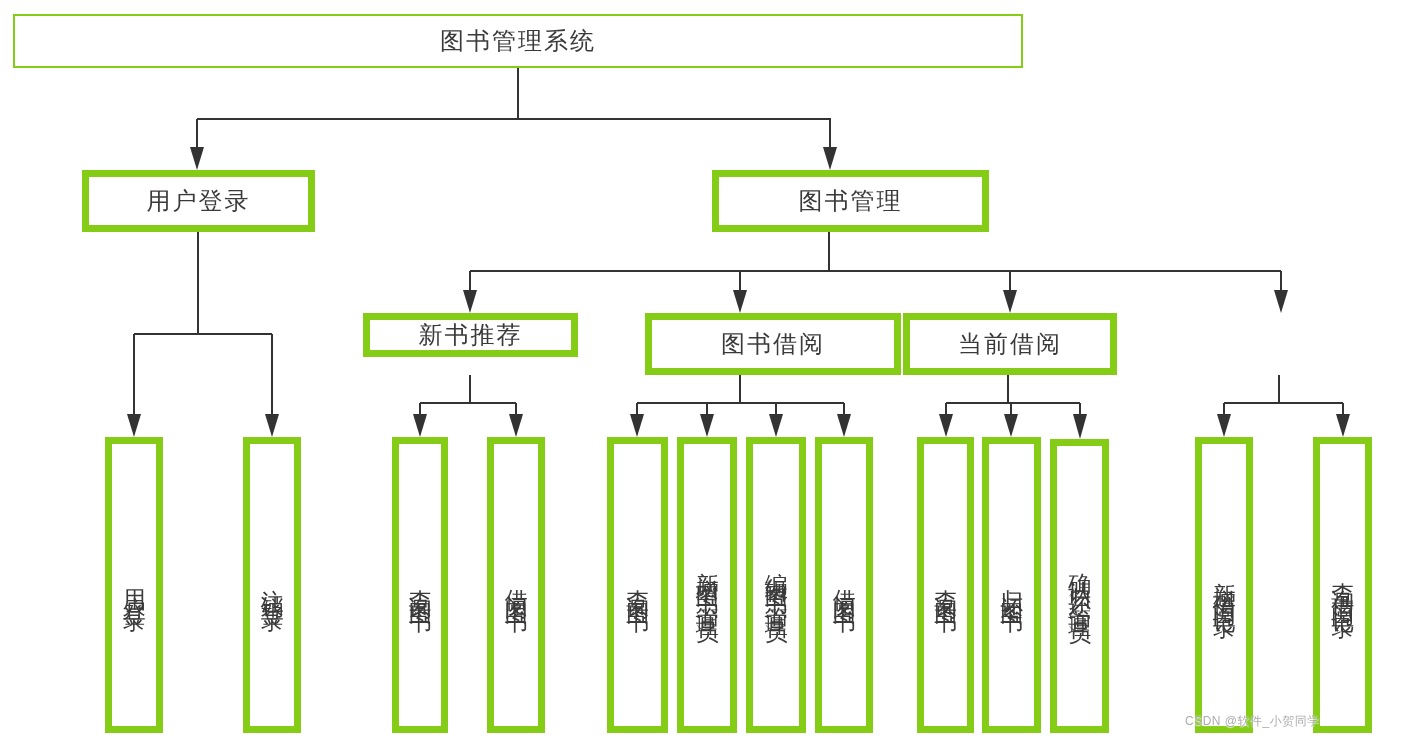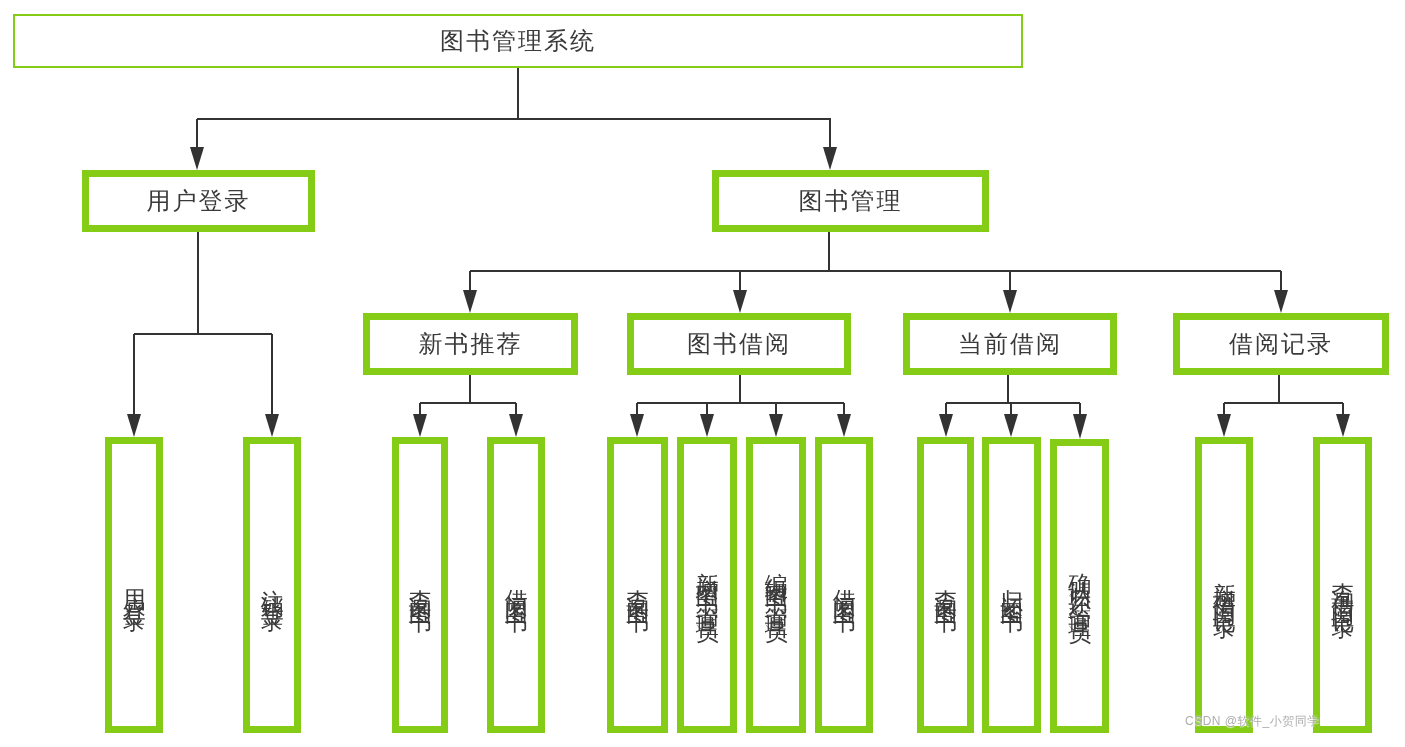--- a/index.html
+++ b/index.html
@@ -57,31 +57,28 @@
     <span>图书管理系统</span>
   </div>
 
   <div class="box branch" style="left:82px; top:170px; width:233px; height:62px;">
     <span>用户登录</span>
   </div>
   <div class="box branch" style="left:712px; top:170px; width:277px; height:62px;">
     <span>图书管理</span>
   </div>
 
-  <div class="box branch" style="left:363px; top:313px; width:215px; height:62px;">
+  <div class="box branch" style="left:363px; top:313px; width:215px; height:44px;">
     <span>新书推荐</span>
   </div>
-  <div class="box branch" style="left:627px; top:313px; width:224px; height:62px;">
+  <div class="box branch" style="left:645px; top:313px; width:256px; height:62px;">
     <span>图书借阅</span>
   </div>
   <div class="box branch" style="left:903px; top:313px; width:214px; height:62px;">
     <span>当前借阅</span>
-  </div>
-  <div class="box branch" style="left:1173px; top:313px; width:216px; height:62px;">
-    <span>借阅记录</span>
   </div>
 
   <div class="box leaf" style="left:105px; top:437px; width:58px; height:296px;">
     <span class="vtext">用户登录</span>
   </div>
   <div class="box leaf" style="left:243px; top:437px; width:58px; height:296px;">
     <span class="vtext">注销登录</span>
   </div>
 
   <div class="box leaf" style="left:392px; top:437px; width:56px; height:296px;">

